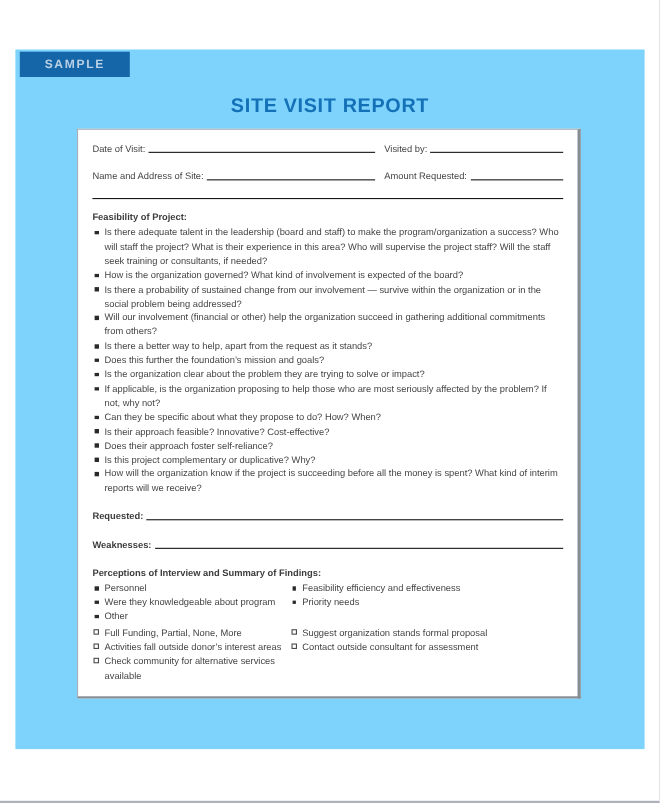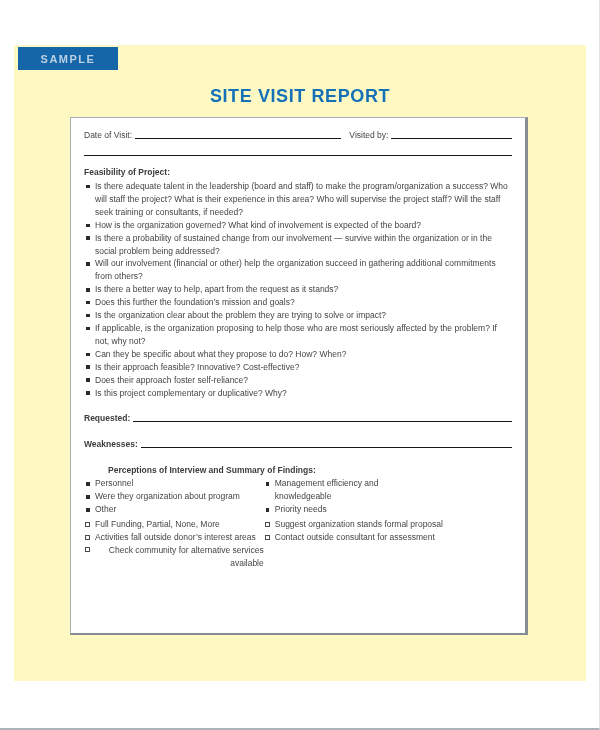--- a/index.html
+++ b/index.html
@@ -1,19 +1,19 @@
 <!DOCTYPE html>
 <html><head>
 <meta charset="utf-8">
 <style>
   * { margin:0; padding:0; box-sizing:border-box; }
   html,body { width:600px; height:730px; background:#ffffff; font-family:"Liberation Sans","DejaVu Sans",sans-serif; }
   body { position:relative; overflow:hidden; border-right:1px solid #e3e5e8; border-bottom:2px solid #aeb2b8; }
 
-  .canvas { position:absolute; left:14px; top:45px; width:572px; height:636px; background:#fef9c3; }
+  .canvas { position:absolute; left:14px; top:45px; width:572px; height:636px; background:#7dd3fc; }
 
   .sample-badge { position:absolute; left:4px; top:2px; width:100px; height:23px;
     background:#1565a9; color:#b9d0e5; font-weight:bold; font-size:11px; letter-spacing:1.5px;
     display:flex; align-items:center; justify-content:center; }
 
   .doc-title { position:absolute; left:0; top:41px; width:100%; text-align:center;
     color:#1470b7; font-weight:bold; font-size:18px; letter-spacing:0.6px; }
 
   .page { position:absolute; left:56px; top:72px; width:458px; height:518px; background:#ffffff;
     border:1px solid #a9afb8; border-right:3px solid #878d95; border-bottom:2px solid #878d95;
@@ -33,31 +33,31 @@
   .h-feas { margin-top:11px; }
 
   ul.q-list { list-style:none; margin-top:3px; }
   ul.q-list li { position:relative; padding-left:11px; line-height:12.9px; }
   ul.q-list li::before { content:""; position:absolute; left:2px; top:4.8px; width:3.5px; height:3.5px; background:#2a2a2a; }
 
   .label-line-row { display:flex; align-items:flex-end; }
   .label-line-row .section-heading { white-space:nowrap; padding-right:3px; }
   .r-strengths { margin-top:14px; }
   .r-weaknesses { margin-top:16px; }
-  .h-perceptions { margin-top:16px;margin-left:24px; }
+  .h-perceptions { margin-top:16px; }
   .h-recommendations { margin-top:13px; }
 
   .col-wrap { display:flex; margin-top:2px; }
   .p-col1 { width:42%; } .p-col2 { width:37%; } .p-col3 { flex:1; }
   ul.b-list { list-style:none; }
   ul.b-list li { position:relative; padding-left:11px; line-height:12.9px; }
   ul.b-list li::before { content:""; position:absolute; left:2px; top:4.8px; width:3.5px; height:3.5px; background:#2a2a2a; }
 
   .cb-col1 { width:42%; } .cb-col2 { flex:1; }
-  .cb-item { display:flex; line-height:12.9px;text-align:right; }
+  .cb-item { display:flex; line-height:12.9px; }
   .cb-box { flex:0 0 auto; width:5px; height:5px; border:1px solid #4a4a4a; margin:3.5px 5px 0 1px; background:#fff; }
 </style>
 </head>
 <body>
 
 <div class="canvas">
 
   <div class="sample-badge">SAMPLE</div>
 
   <div class="doc-title">SITE VISIT REPORT</div>
@@ -68,57 +68,68 @@
       <div class="field-group fg-left">
         <span class="field-label">Date of Visit:</span>
         <span class="fill-line"></span>
       </div>
       <div class="field-group fg-right">
         <span class="field-label">Visited by:</span>
         <span class="fill-line"></span>
       </div>
     </div>
 
+    <div class="field-row row-2">
+      <div class="field-group fg-left">
+        <span class="field-label">Name and Address of Site:</span>
+        <span class="fill-line"></span>
+      </div>
+      <div class="field-group fg-right">
+        <span class="field-label">Amount Requested:</span>
+        <span class="fill-line"></span>
+      </div>
+    </div>
 
     <div class="full-line"></div>
 
     <div class="section-heading h-feas">Feasibility of Project:</div>
     <ul class="q-list">
       <li>Is there adequate talent in the leadership (board and staff) to make the program/organization a success? Who will staff the project? What is their experience in this area? Who will supervise the project staff? Will the staff seek training or consultants, if needed?</li>
       <li>How is the organization governed? What kind of involvement is expected of the board?</li>
       <li>Is there a probability of sustained change from our involvement — survive within the organization or in the social problem being addressed?</li>
       <li>Will our involvement (financial or other) help the organization succeed in gathering additional commitments from others?</li>
       <li>Is there a better way to help, apart from the request as it stands?</li>
       <li>Does this further the foundation’s mission and goals?</li>
       <li>Is the organization clear about the problem they are trying to solve or impact?</li>
       <li>If applicable, is the organization proposing to help those who are most seriously affected by the problem? If not, why not?</li>
       <li>Can they be specific about what they propose to do? How? When?</li>
       <li>Is their approach feasible? Innovative? Cost-effective?</li>
       <li>Does their approach foster self-reliance?</li>
       <li>Is this project complementary or duplicative? Why?</li>
+      <li>How will the organization know if the project is succeeding before all the money is spent? What kind of interim reports will we receive?</li>
     </ul>
 
     <div class="label-line-row r-strengths">
       <span class="section-heading">Requested:</span>
       <span class="fill-line"></span>
     </div>
     <div class="label-line-row r-weaknesses">
       <span class="section-heading">Weaknesses:</span>
       <span class="fill-line"></span>
     </div>
 
     <div class="section-heading h-perceptions">Perceptions of Interview and Summary of Findings:</div>
     <div class="col-wrap">
       <ul class="b-list p-col1">
         <li>Personnel</li>
-        <li>Were they organization about program</li>
+        <li>Were they knowledgeable about program</li>
         <li>Other</li>
       </ul>
       <ul class="b-list p-col2">
-        <li>Management efficiency and knowledgeable</li>
+        <li>Feasibility efficiency and effectiveness</li>
         <li>Priority needs</li>
       </ul>
     </div>
 
     <div class="col-wrap">
       <div class="cb-col1">
         <div class="cb-item">
           <span class="cb-box"></span>
           <span>Full Funding, Partial, None, More</span>
         </div>

